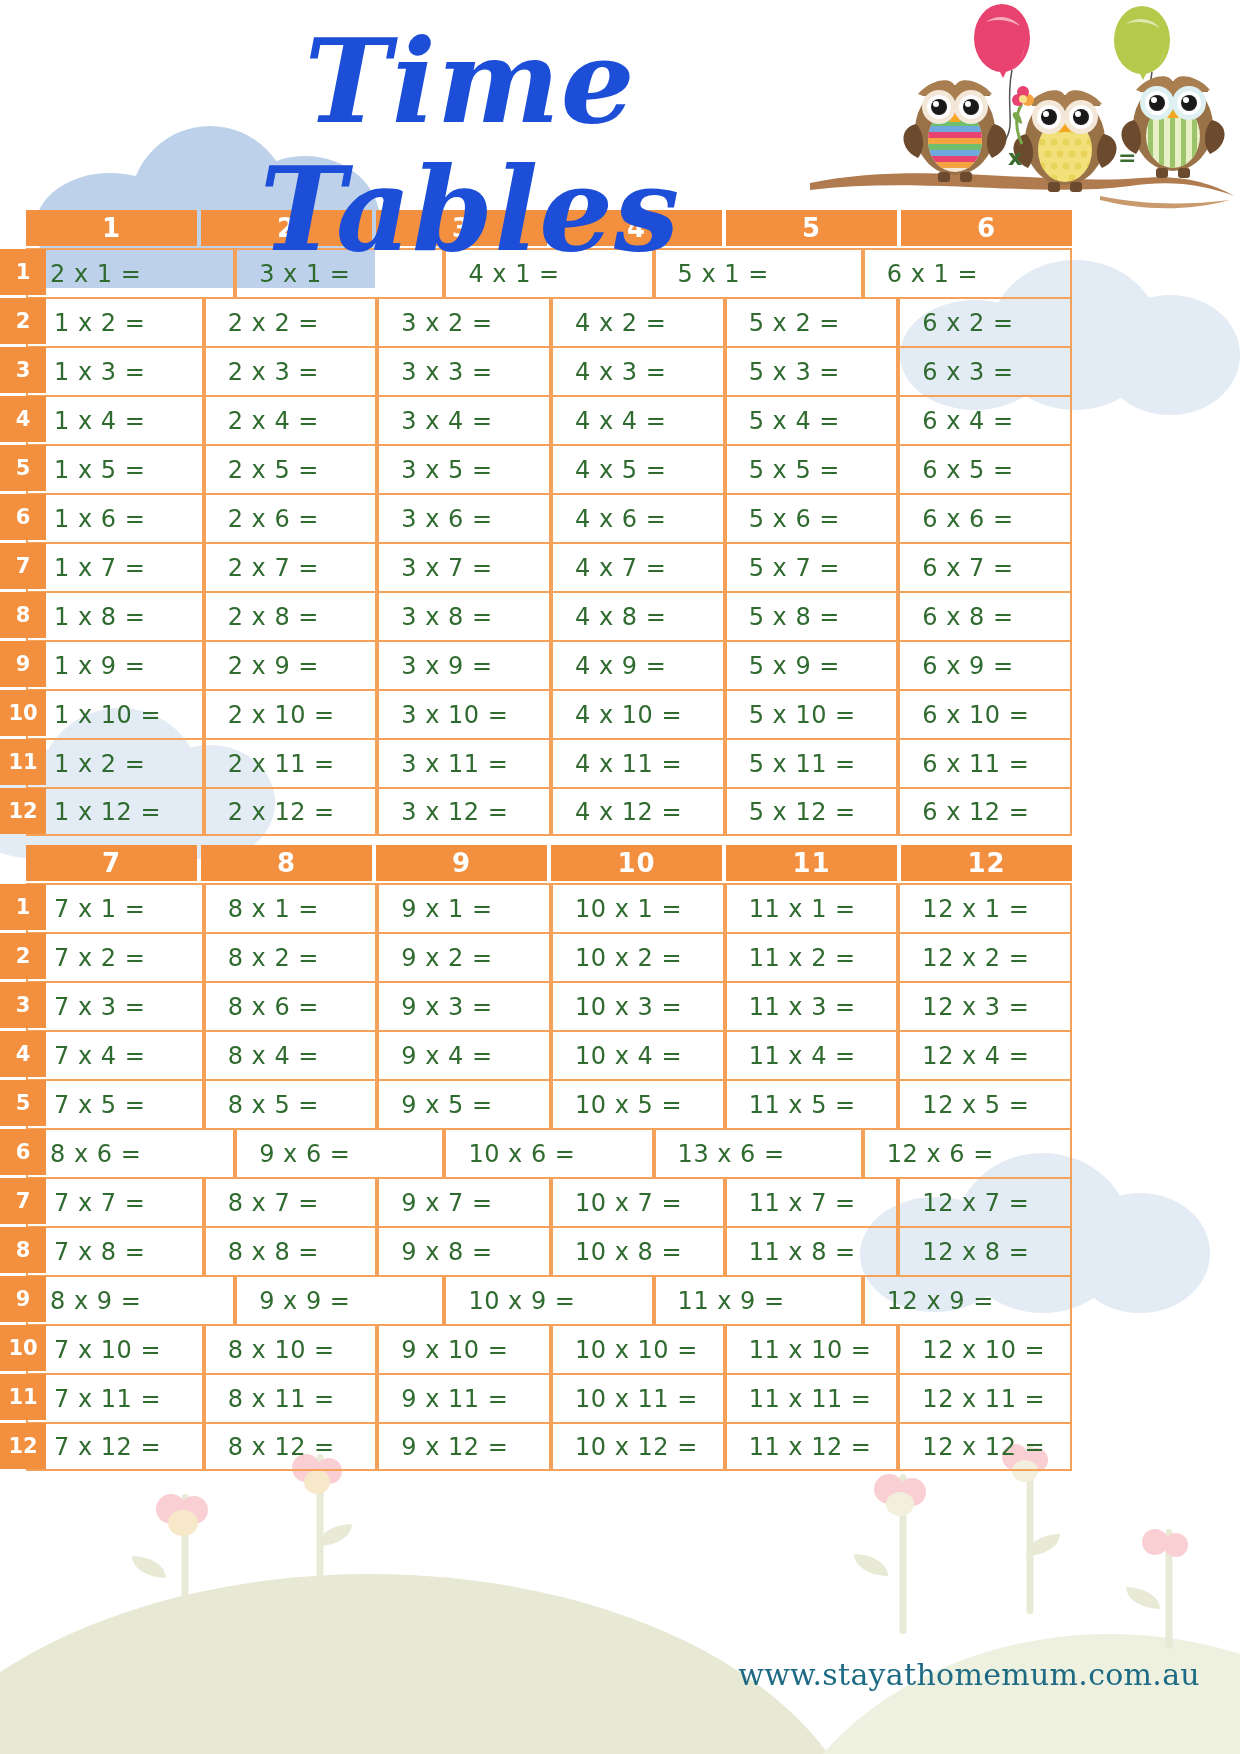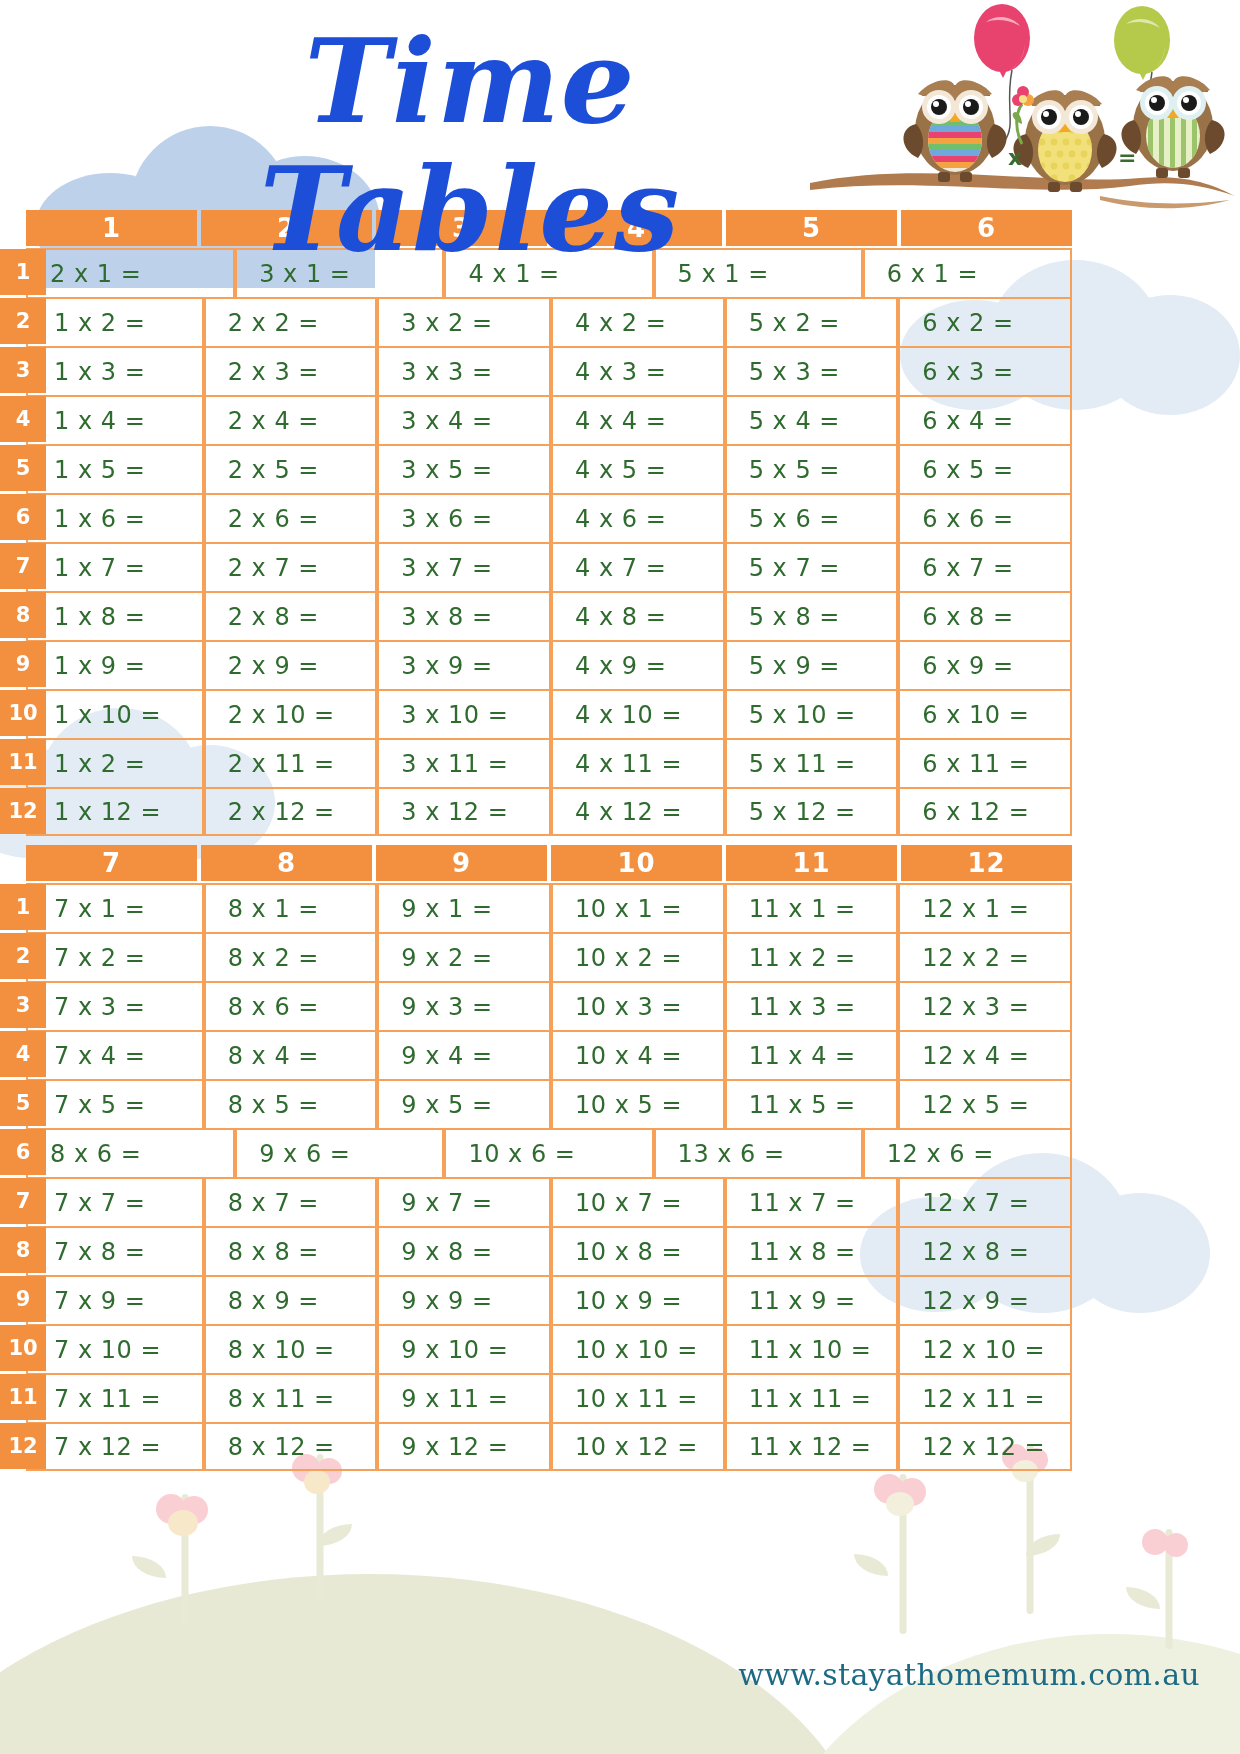--- a/index.html
+++ b/index.html
@@ -585,21 +585,20 @@
           <div class="rownum">8</div>
           <div class="tcell first">7 x 8 =</div>
           <div class="tcell">8 x 8 =</div>
           <div class="tcell">9 x 8 =</div>
           <div class="tcell">10 x 8 =</div>
           <div class="tcell">11 x 8 =</div>
           <div class="tcell">12 x 8 =</div>
         </div>
         <div class="trow">
           <div class="rownum">9</div>
-          <div class="tcell first">7 x 9 =</div>
           <div class="tcell">8 x 9 =</div>
           <div class="tcell">9 x 9 =</div>
           <div class="tcell">10 x 9 =</div>
           <div class="tcell">11 x 9 =</div>
           <div class="tcell">12 x 9 =</div>
         </div>
         <div class="trow">
           <div class="rownum">10</div>
           <div class="tcell first">7 x 10 =</div>
           <div class="tcell">8 x 10 =</div>

